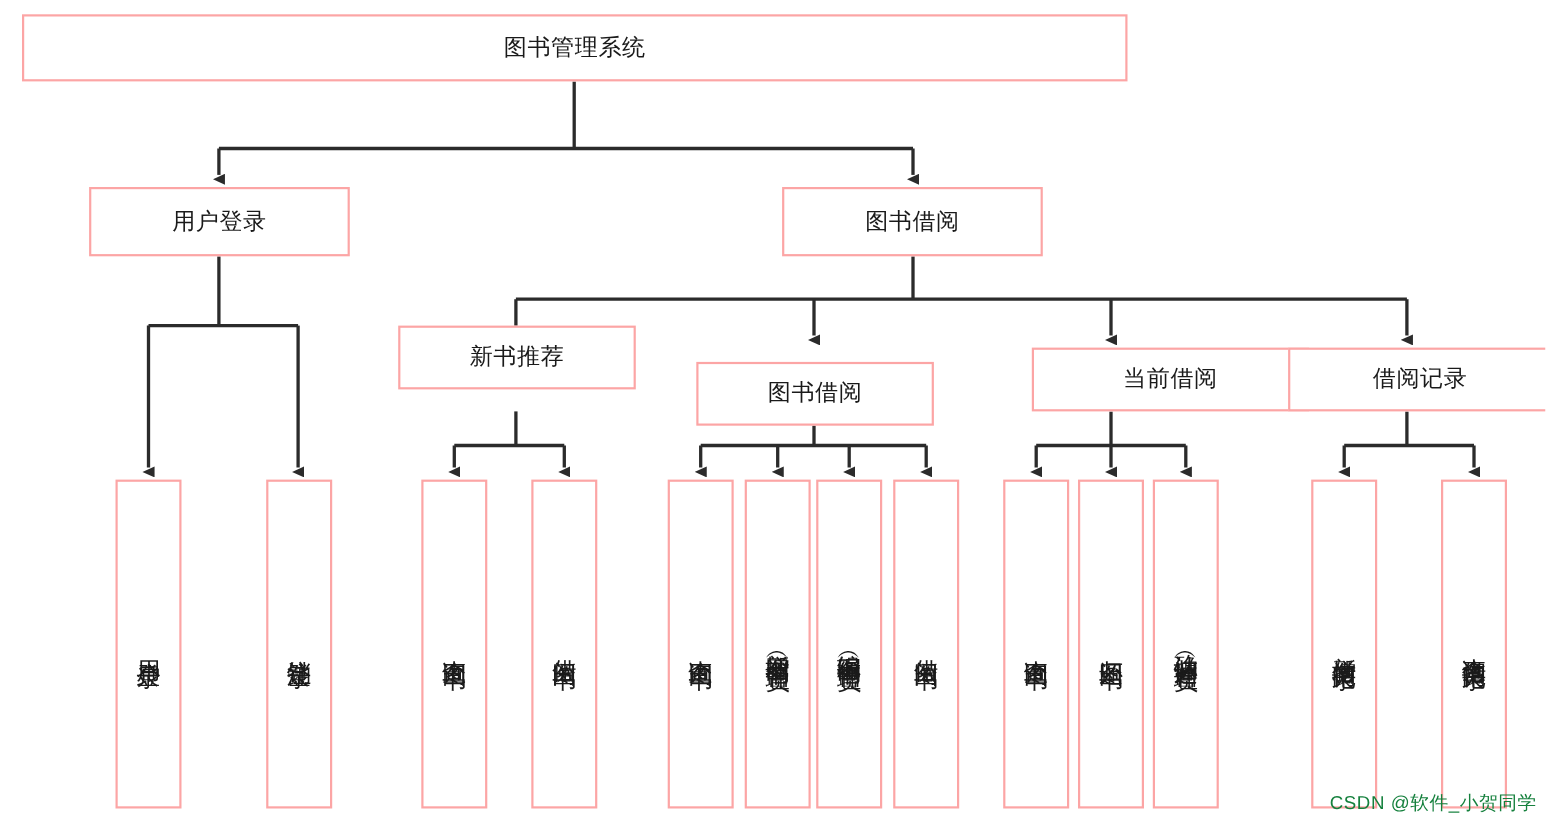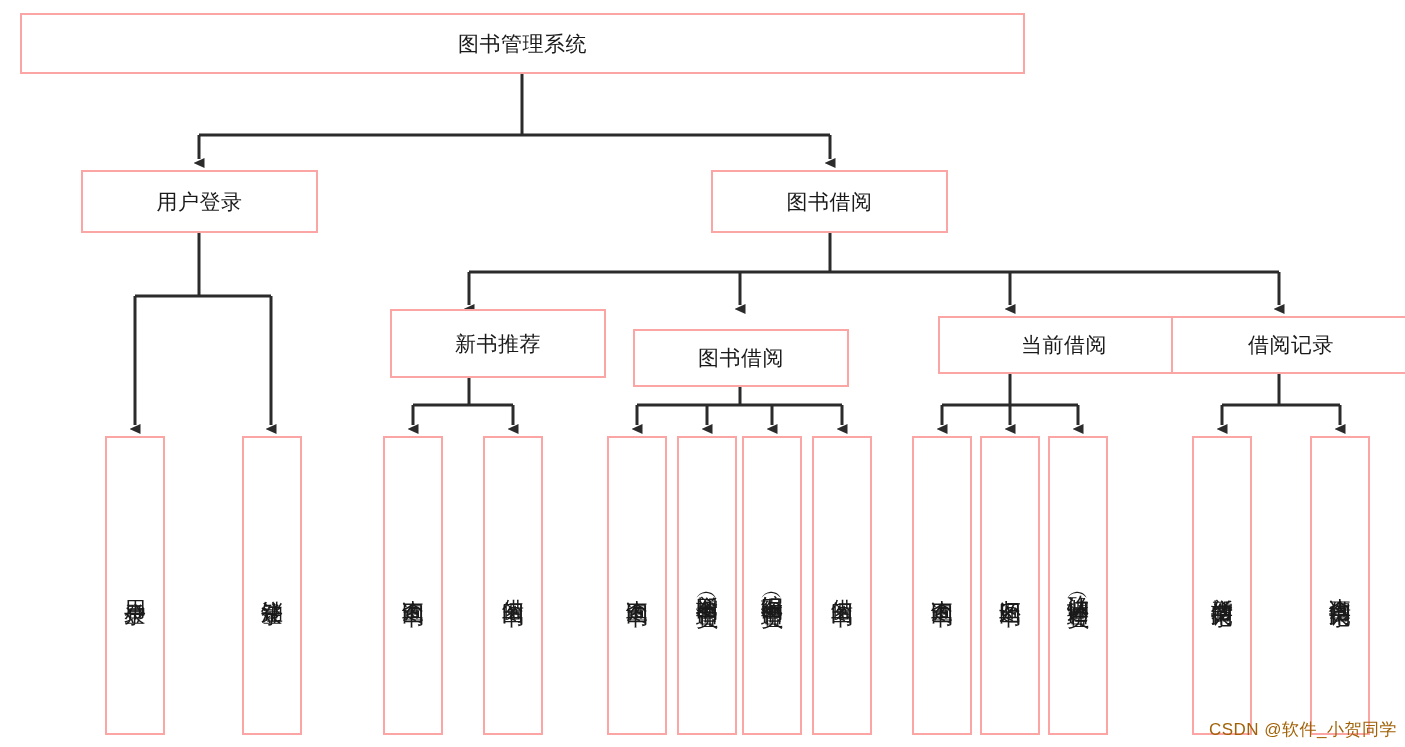--- a/index.html
+++ b/index.html
@@ -57,21 +57,21 @@
     font-size: 22px;
     line-height: 1.18;
     letter-spacing: 2px;
     white-space: normal;
   }
   #watermark {
     position: absolute;
     right: 8px;
     bottom: 6px;
     font-size: 17px;
-    color: #a16207;
+    color: #15803d;
     white-space: nowrap;
     letter-spacing: 0.5px;
     pointer-events: none;
   }
 </style>
 </head>
 <body>
 
 <div id="canvas">
 
@@ -130,21 +130,21 @@
   </div>
 
   <div class="node-box node-horizontal" style="left:81px; top:170px; width:237px; height:63px;">
     <span class="node-label">用户登录</span>
   </div>
 
   <div class="node-box node-horizontal" style="left:711px; top:170px; width:237px; height:63px;">
     <span class="node-label">图书借阅</span>
   </div>
 
-  <div class="node-box node-horizontal" style="left:362px; top:309px; width:216px; height:69px;margin-left:28px;">
+  <div class="node-box node-horizontal" style="left:362px; top:296px; width:216px; height:58px;">
     <span class="node-label">新书推荐</span>
   </div>
 
   <div class="node-box node-horizontal" style="left:633px; top:316px; width:216px; height:58px;margin-top:13px;">
     <span class="node-label">图书借阅</span>
   </div>
 
   <div class="node-box node-horizontal" style="left:938px; top:316px; width:252px; height:58px;">
     <span class="node-label">当前借阅</span>
   </div>

